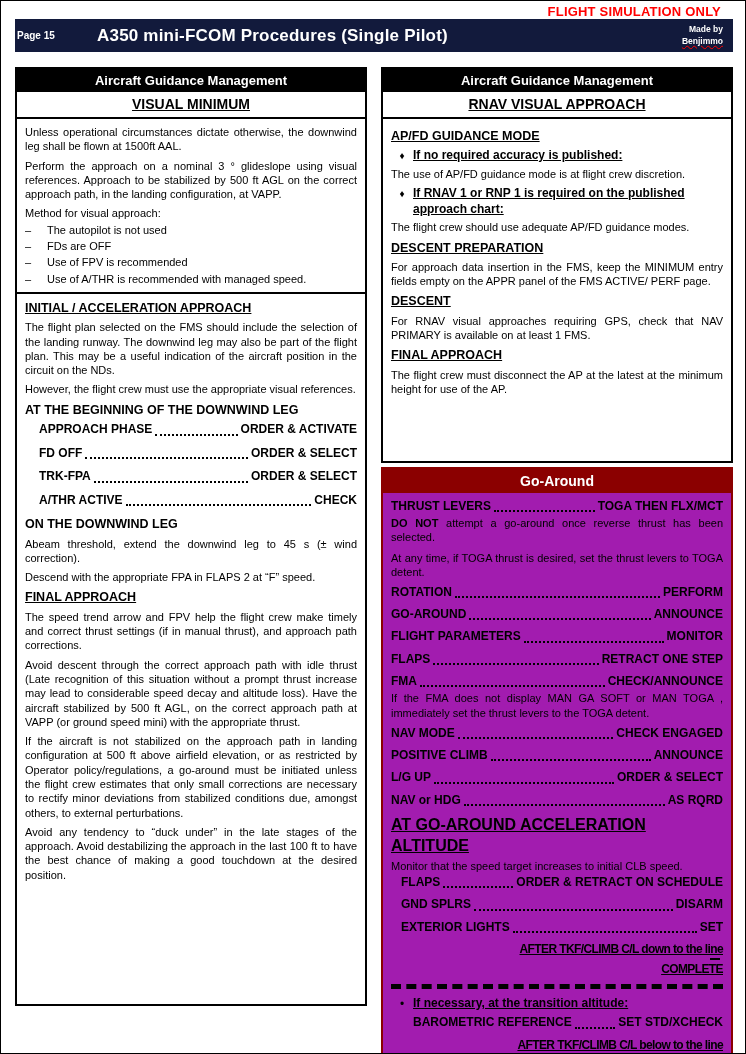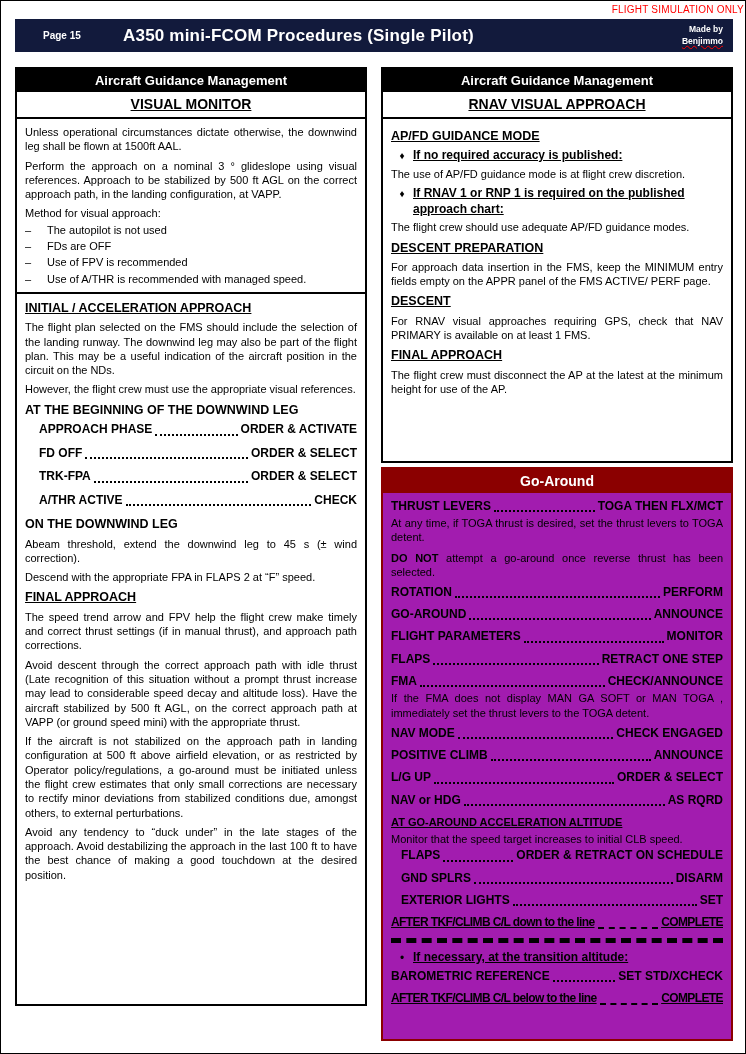--- a/index.html
+++ b/index.html
@@ -3,28 +3,28 @@
 <meta charset="utf-8">
 <style>
   html,body{margin:0;padding:0;background:#fff;}
   .page{
     position:relative;width:744px;height:1052px;background:#fff;
     border:1px solid #000;font-family:"Liberation Sans",sans-serif;color:#000;
     overflow:hidden;
   }
   
   .watermark{
-    position:absolute;top:3px;right:1px;color:#f00;font-weight:normal;
-    font-size:10px;letter-spacing:.2px;
+    position:absolute;top:3px;right:24px;color:#f00;font-weight:bold;
+    font-size:13px;letter-spacing:.2px;
   }
   .topbar{
     position:absolute;left:14px;top:18px;width:718px;height:33px;
     background:#121A3C;color:#fff;display:flex;align-items:center;
   }
-  .pageno{font-size:10px;font-weight:bold;padding-left:28px;width:80px;}
+  .pageno{font-size:10px;font-weight:bold;padding-left:2px;width:80px;}
   .doc-title{flex:1;font-size:17px;font-weight:bold;letter-spacing:.2px;}
   .madeby{width:80px;padding-right:10px;text-align:right;font-size:8.5px;font-weight:bold;line-height:1.35;}
   .madeby .author{display:block;text-decoration:underline wavy #f00 1px;}
   
   .colbox{position:absolute;border:2px solid #000;background:#fff;box-sizing:border-box;}
   .left-col{left:14px;top:66px;width:352px;min-height:939px;}
   .right-col{left:380px;top:66px;width:352px;min-height:396px;}
   .col-header{background:#000;color:#fff;text-align:center;font-weight:bold;font-size:13px;padding:4px 0;}
   .col-title{text-align:center;font-weight:bold;font-size:14px;padding:4px 0 5px;border-bottom:2px solid #000;}
   .u{text-decoration:underline;}
@@ -49,47 +49,47 @@
   .bullet-body{margin-left:22px;}
   
   .ga-box{left:380px;top:466px;width:352px;min-height:574px;border:2px solid #8B0000;background:#a21caf;}
   .ga-header{background:#8B0000;color:#fff;text-align:center;font-weight:bold;font-size:14px;padding:4px 0;}
   .ga-body{padding:6px 8px;font-size:11px;line-height:1.28;}
   .ga-body p{margin:0 0 6px 0;text-align:justify;}
   .ga-row{display:flex;align-items:flex-end;font-weight:bold;font-size:12px;margin:0 0 7px 0;}
   .ga-row .leader{flex:1;border-bottom:2px dotted #000;margin:0 3px 2px 3px;min-width:10px;}
   .ga-row.tight{margin-bottom:2px;}
   .ga-note{margin:0 0 6px 0;text-align:justify;}
-  .ga-sec-title{font-weight:bold;font-size:11px;text-decoration:underline;margin:2px 0 3px 0;}
-  .cond{letter-spacing:-0.6px;}
+  .ga-sec-title{font-weight:bold;font-size:16px;text-decoration:underline;margin:2px 0 3px 0;}
+  .cond{letter-spacing:-0.6px;flex-direction:column;}
   .cond .cl-label,.cond .cl-action{text-decoration:underline;}
   .cond .leader{border-bottom-style:dashed;}
   .dashed-sep{border-top:5px dashed #000;margin:4px 0 7px 0;}
   .round-bullet .glyph{font-size:12px;}
-  .ga-ind{justify-content:flex-end;}
+  .ga-ind{margin-left:22px;justify-content:flex-end;}
 </style>
 </head>
 <body>
 
 <div class="page">
 
   <div class="watermark">FLIGHT SIMULATION ONLY</div>
 
   <div class="topbar">
     <span class="pageno">Page 15</span>
     <span class="doc-title">A350 mini-FCOM Procedures (Single Pilot)</span>
     <span class="madeby">
       <span>Made by</span>
       <span class="author">Benjimmo</span>
     </span>
   </div>
 
   <div class="colbox left-col">
     <div class="col-header">Aircraft Guidance Management</div>
-    <div class="col-title"><span class="u">VISUAL MONITOR</span></div>
+    <div class="col-title"><span class="u">VISUAL MINIMUM</span></div>
     <div class="col-body">
 
       <p>Unless operational circumstances dictate otherwise, the downwind leg shall be flown at 1500ft AAL.</p>
       <p>Perform the approach on a nominal 3 ° glideslope using visual references. Approach to be stabilized by 500 ft AGL on the correct approach path, in the landing configuration, at VAPP.</p>
       <p class="nj" style="margin-bottom:2px">Method for visual approach:</p>
 
       <div class="dash-item">
         <span class="dash">–</span>
         <span>The autopilot is not used</span>
       </div>
@@ -181,23 +181,23 @@
 
   <div class="colbox ga-box">
     <div class="ga-header">Go-Around</div>
     <div class="ga-body">
 
       <div class="ga-row tight">
         <span class="cl-label">THRUST LEVERS</span>
         <span class="leader"></span>
         <span class="cl-action">TOGA THEN FLX/MCT</span>
       </div>
+      <p class="ga-note"><b>DO NOT</b><span> attempt a go-around once reverse thrust has been selected.</span></p>
+
       <p class="ga-note">At any time, if TOGA thrust is desired, set the thrust levers to TOGA detent.</p>
-
-      <p class="ga-note"><b>DO NOT</b><span> attempt a go-around once reverse thrust has been selected.</span></p>
 
       <div class="ga-row">
         <span class="cl-label">ROTATION</span>
         <span class="leader"></span>
         <span class="cl-action">PERFORM</span>
       </div>
       <div class="ga-row">
         <span class="cl-label">GO-AROUND</span>
         <span class="leader"></span>
         <span class="cl-action">ANNOUNCE</span>

